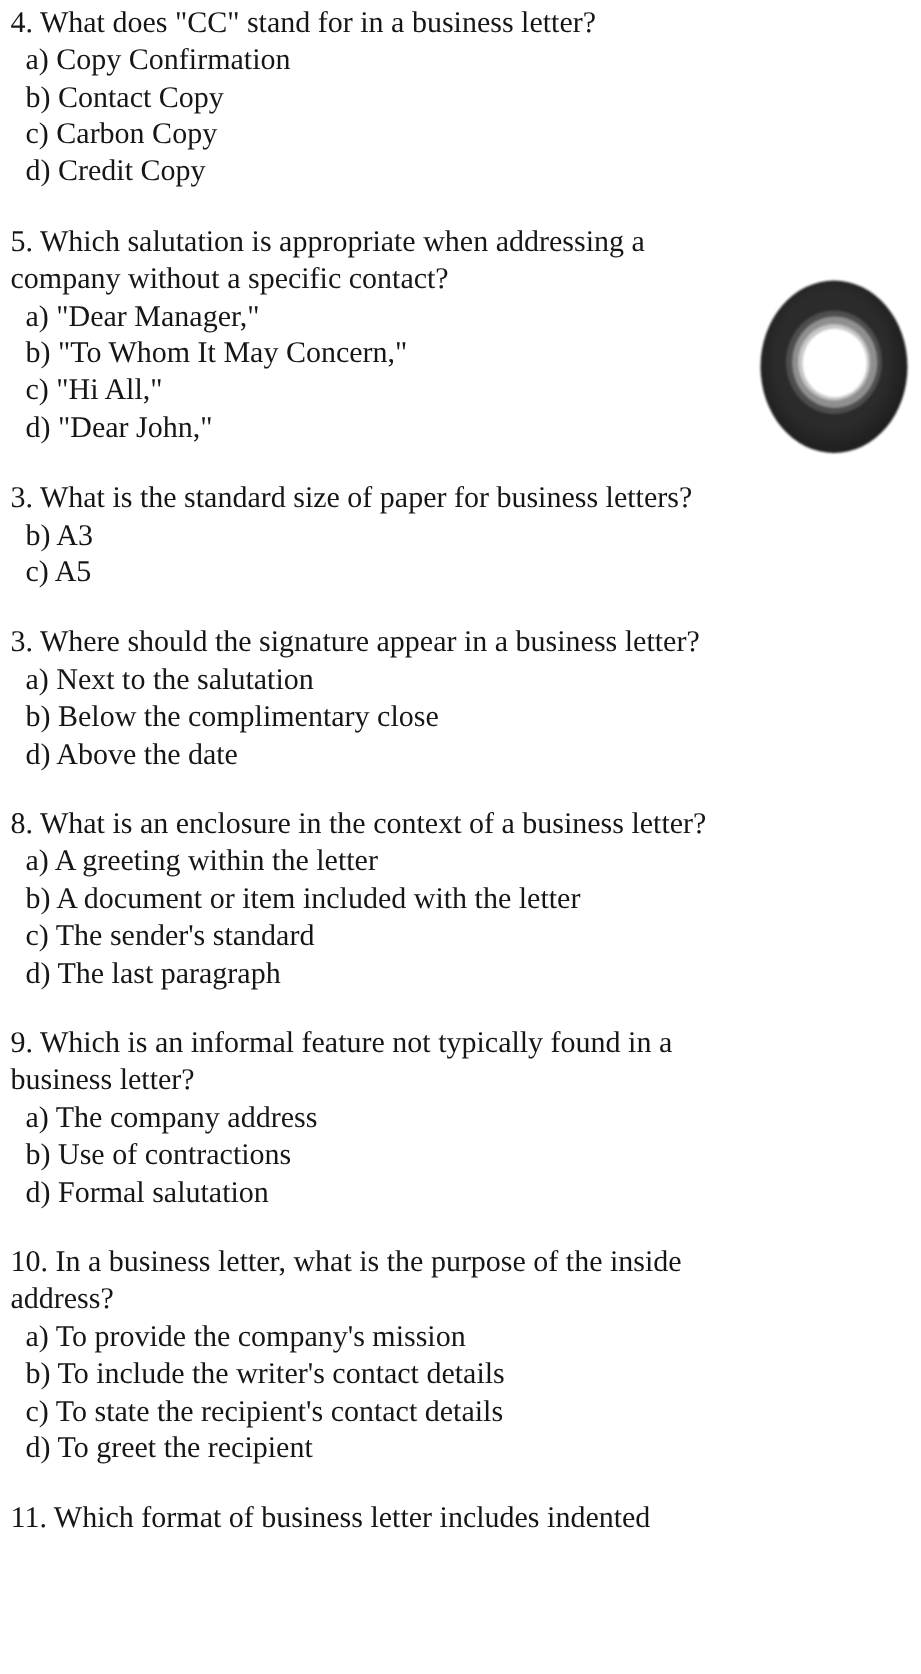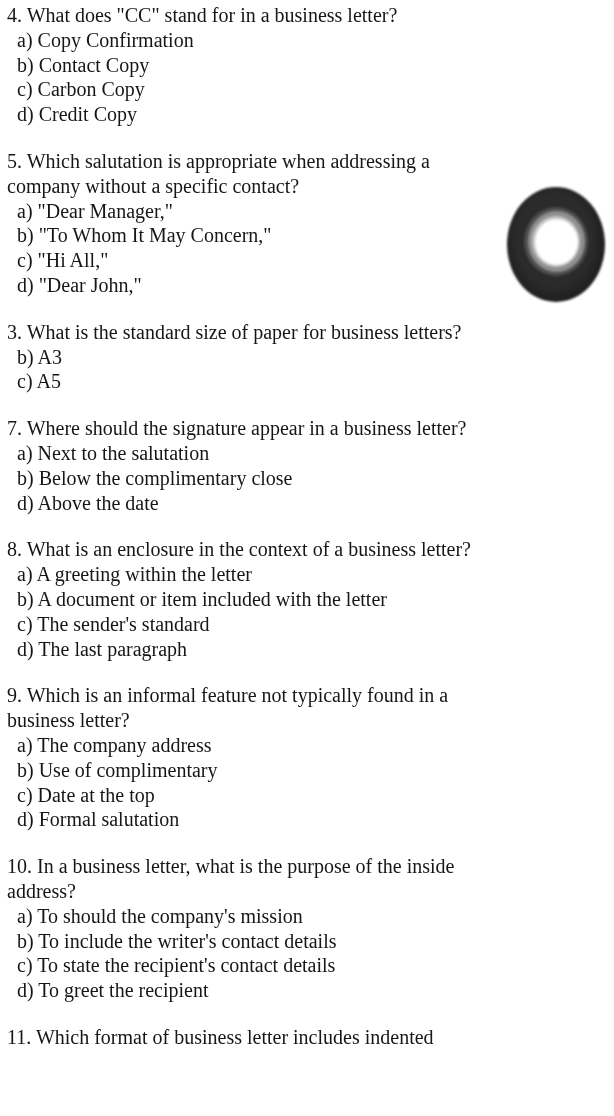--- a/index.html
+++ b/index.html
@@ -97,47 +97,46 @@
     <div class="opt-line">d) "Dear John,"</div>
   </div>
 
   <div class="q-block">
     <div class="q-line">3. What is the standard size of paper for business letters?</div>
     <div class="opt-line">b) A3</div>
     <div class="opt-line">c) A5</div>
   </div>
 
   <div class="q-block">
-    <div class="q-line">7. Where should the signature appear in a business letter?</div>
+    <div class="q-line">3. Where should the signature appear in a business letter?</div>
     <div class="opt-line">a) Next to the salutation</div>
     <div class="opt-line">b) Below the complimentary close</div>
     <div class="opt-line">d) Above the date</div>
   </div>
 
   <div class="q-block">
     <div class="q-line">8. What is an enclosure in the context of a business letter?</div>
     <div class="opt-line">a) A greeting within the letter</div>
     <div class="opt-line">b) A document or item included with the letter</div>
     <div class="opt-line">c) The sender's standard</div>
     <div class="opt-line">d) The last paragraph</div>
   </div>
 
   <div class="q-block">
     <div class="q-line">9. Which is an informal feature not typically found in a</div>
     <div class="q-line">business letter?</div>
     <div class="opt-line">a) The company address</div>
-    <div class="opt-line">b) Use of complimentary</div>
-    <div class="opt-line">c) Date at the top</div>
+    <div class="opt-line">b) Use of contractions</div>
     <div class="opt-line">d) Formal salutation</div>
   </div>
 
   <div class="q-block">
     <div class="q-line">10. In a business letter, what is the purpose of the inside</div>
     <div class="q-line">address?</div>
-    <div class="opt-line">a) To should the company's mission</div>
+    <div class="opt-line">a) To provide the company's mission</div>
     <div class="opt-line">b) To include the writer's contact details</div>
     <div class="opt-line">c) To state the recipient's contact details</div>
     <div class="opt-line">d) To greet the recipient</div>
   </div>
 
   <div class="partial-line">11. Which format of business letter includes indented</div>
 
   <div class="lens">
     <div class="lens-outer">
       <div class="lens-dark">

